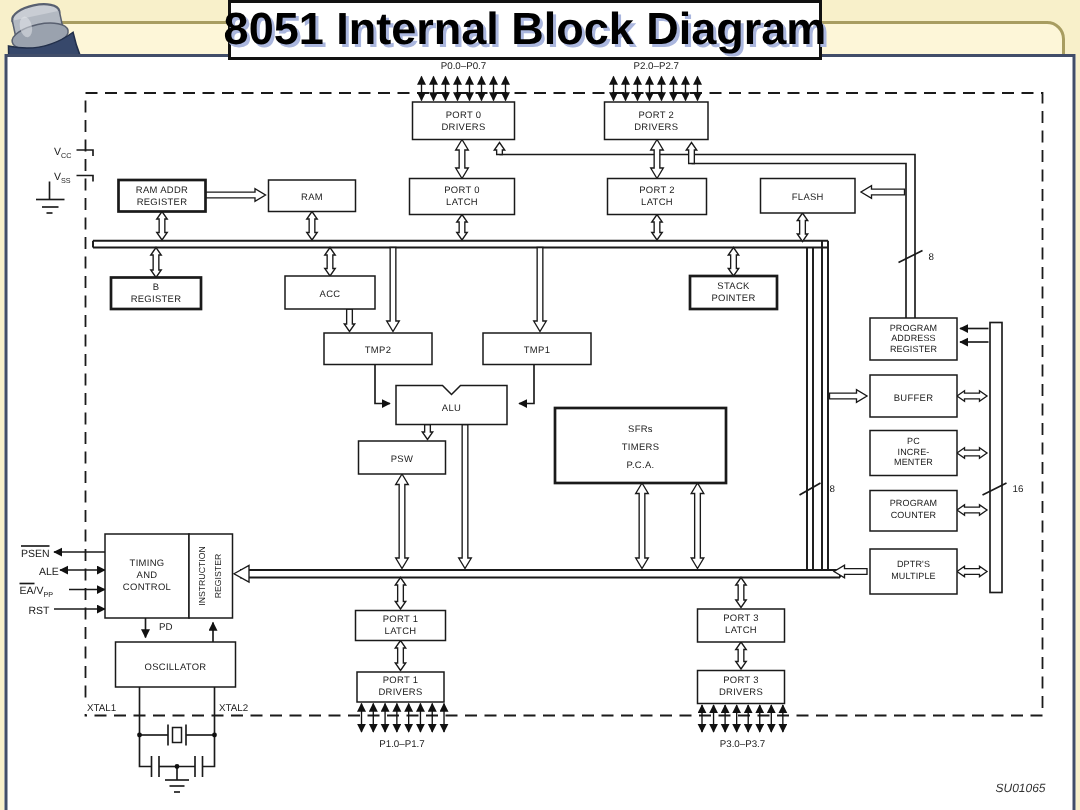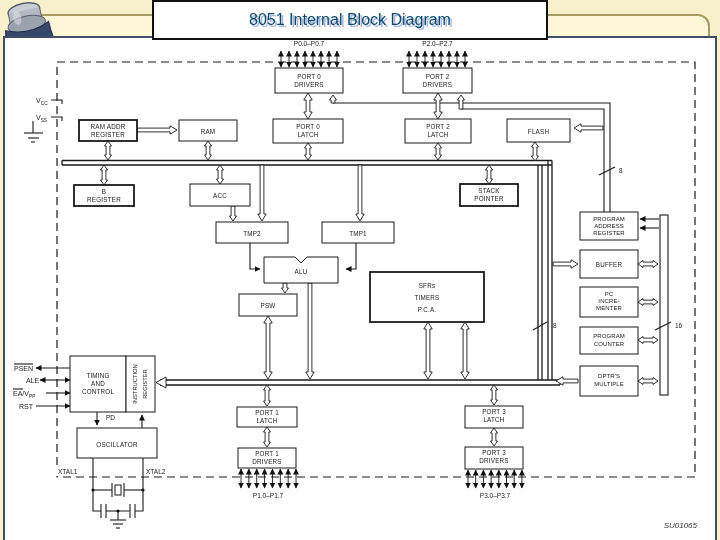--- a/index.html
+++ b/index.html
@@ -6,21 +6,21 @@
   body{width:720px;height:540px;overflow:hidden;position:relative;
        background:#f8f0ca;font-family:"Liberation Sans",sans-serif;}
   .card{position:absolute;left:10px;top:14px;width:696px;height:512px;
         background:#fdf6d8;border:2px solid #a89d61;border-radius:12px;z-index:0;}
   .pushpin{position:absolute;left:0;top:0;width:80px;height:80px;z-index:1;}
   .panel{position:absolute;left:3px;top:36px;width:710px;height:502px;
          background:#ffffff;border:2px solid #414d69;z-index:2;}
   .titlebox{position:absolute;left:152px;top:0;width:392px;height:36px;
             background:#ffffff;border:2px solid #111;z-index:5;
             display:flex;align-items:center;justify-content:center;}
-  .titletext{font-size:16px;font-weight:normal;color:#0c4a6e;
+  .titletext{font-size:30px;font-weight:bold;color:#000000;
              text-shadow:2px 2px 0 #aab6de;letter-spacing:0px;white-space:nowrap;}
   .diagram{position:absolute;left:0;top:0;width:720px;height:540px;z-index:3;}
   svg text{fill:#1a1a1a;}
   .bx{fill:#ffffff;stroke:#1a1a1a;stroke-width:1;}
   .bx2{fill:#ffffff;stroke:#1a1a1a;stroke-width:1.8;}
   .ln{stroke:#1a1a1a;stroke-width:1.1;fill:none;}
   .bus{stroke:#1a1a1a;stroke-width:1.3;fill:none;}
   .t{font-size:6.3px;text-anchor:middle;letter-spacing:0.2px;}
   .t6{font-size:6px;text-anchor:middle;letter-spacing:0.1px;}
   .tp{font-size:6.5px;text-anchor:middle;}

